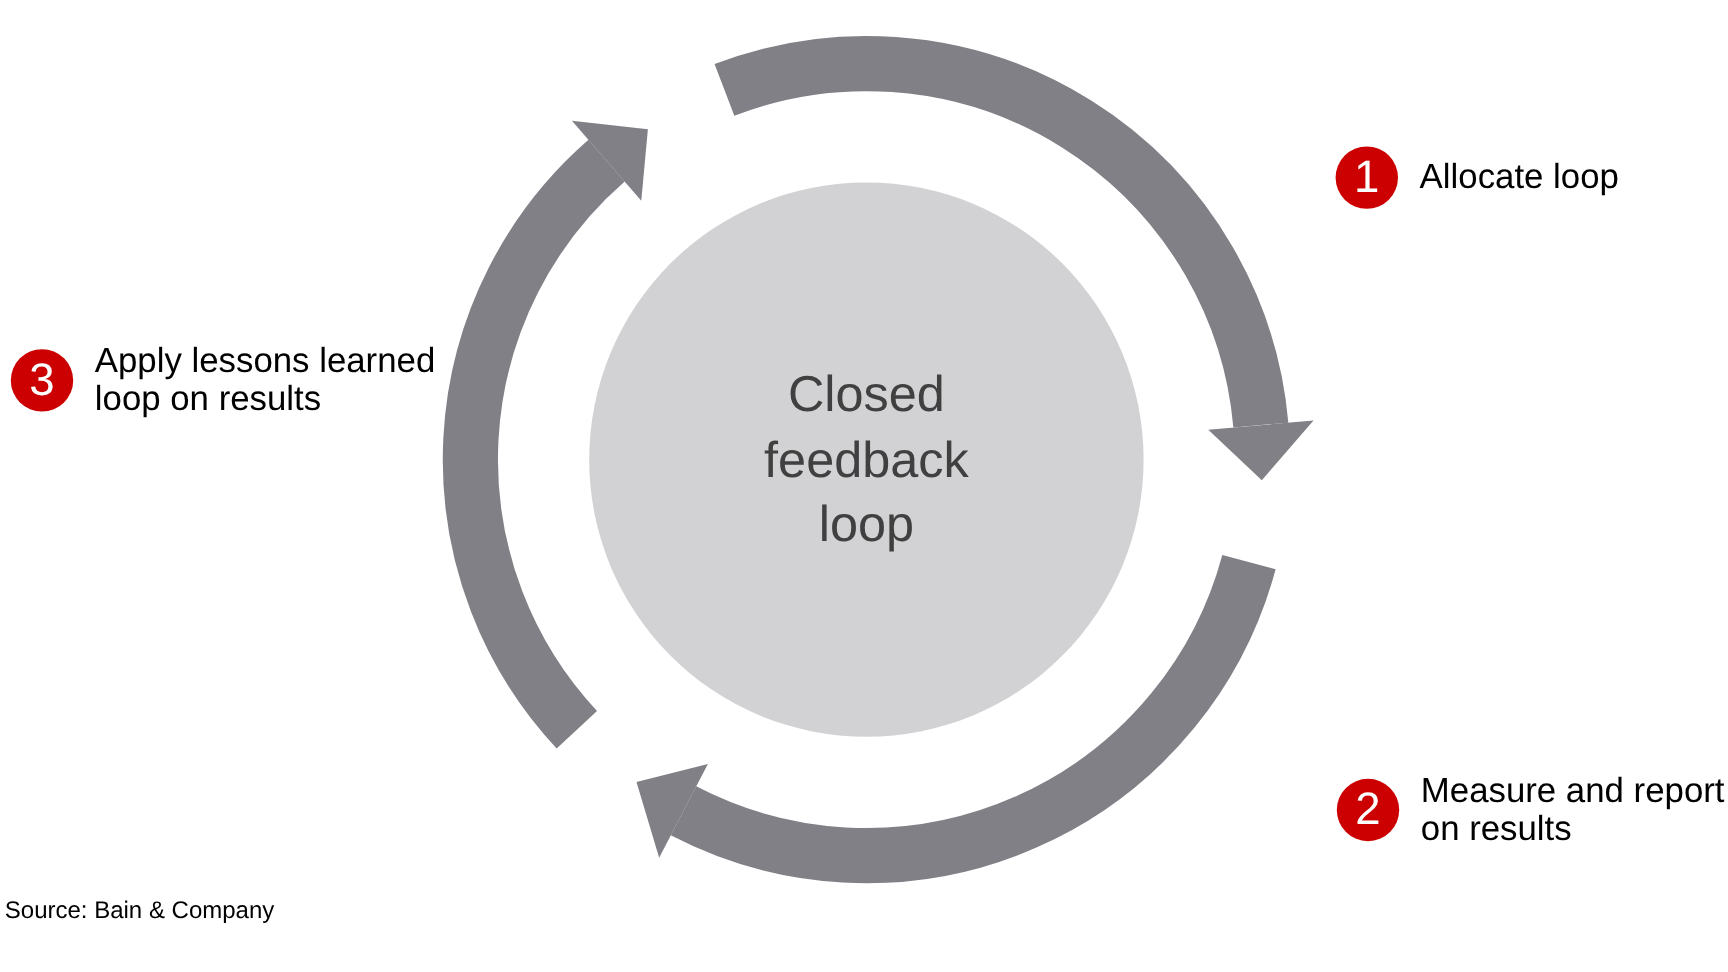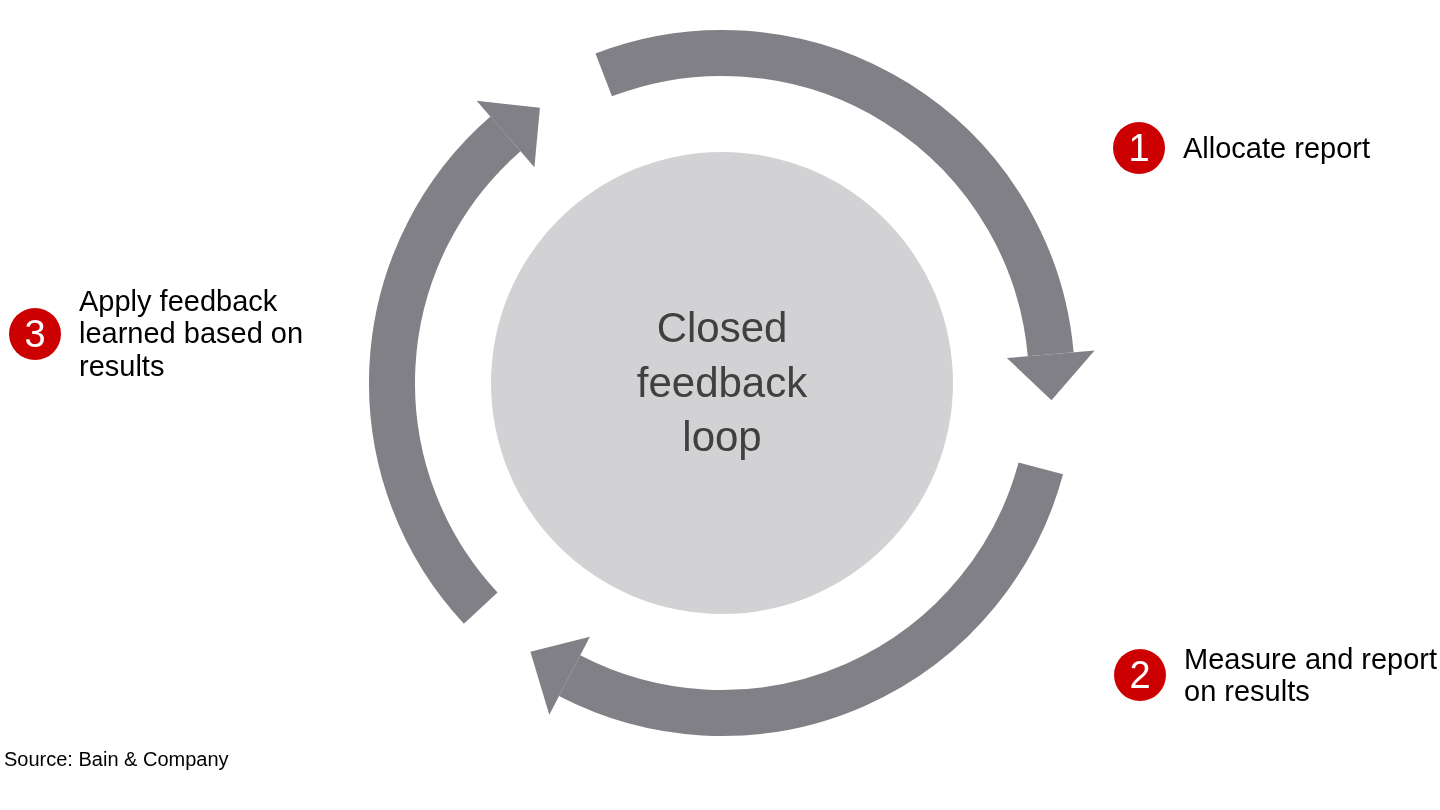--- a/index.html
+++ b/index.html
@@ -89,28 +89,28 @@
       <g>
         <path d="M 480.7 608.1 A 330 330 0 0 1 505.5 133.9" fill="none" stroke="#808086" stroke-width="46"></path>
         <polygon points="476.6 100.7 539.9 107.8 534.4 167.2" fill="#808086"></polygon>
       </g>
     </svg>
 
   <div class="center-label">Closed feedback loop</div>
 
   <div class="step step-1">
     <div class="badge">1</div>
-    <div class="step-label">Allocate report</div>
+    <div class="step-label">Allocate loop</div>
   </div>
 
   <div class="step step-2">
     <div class="badge">2</div>
     <div class="step-label">Measure and report on results</div>
   </div>
 
   <div class="step step-3">
     <div class="badge">3</div>
-    <div class="step-label">Apply feedback learned based on results</div>
+    <div class="step-label">Apply lessons learned loop on results</div>
   </div>
 
   <div class="source">Source: Bain &amp; Company</div>
 
 </div>
 
 </body></html>

